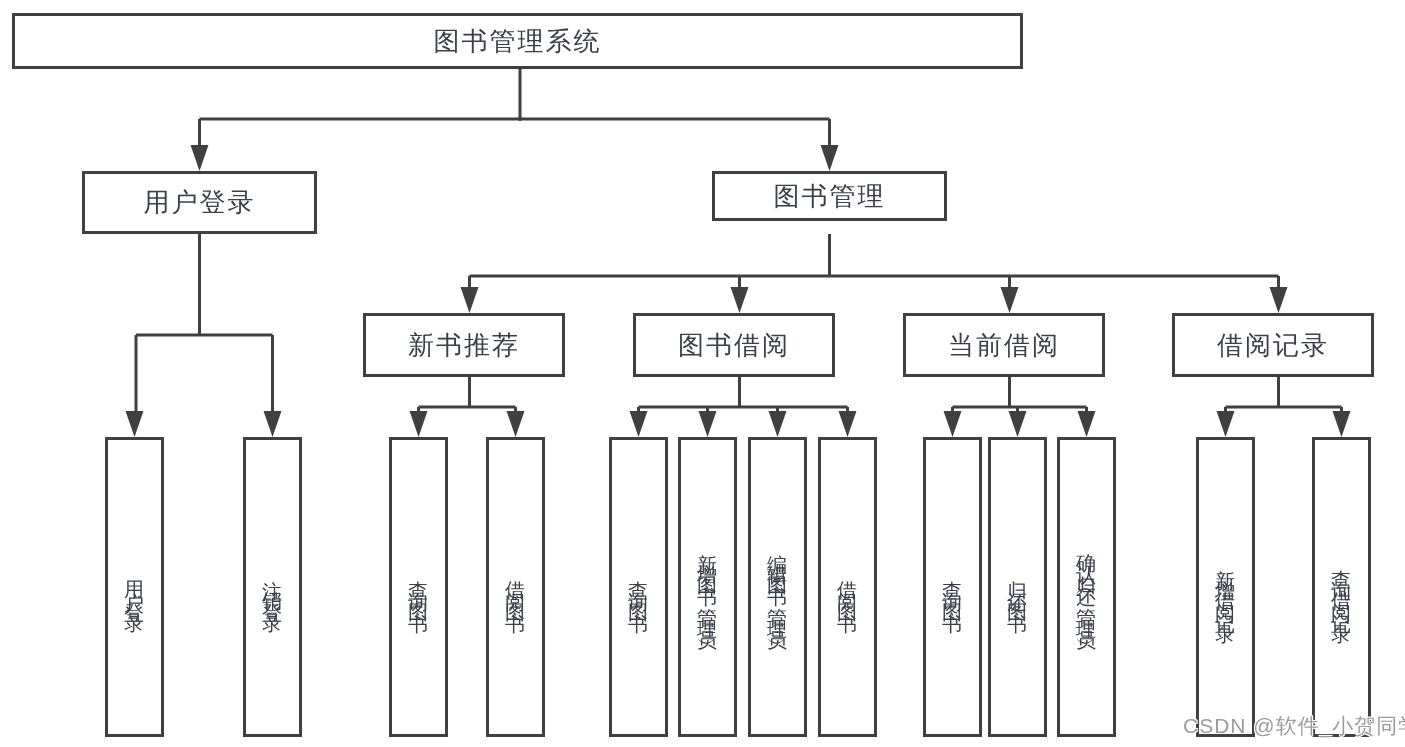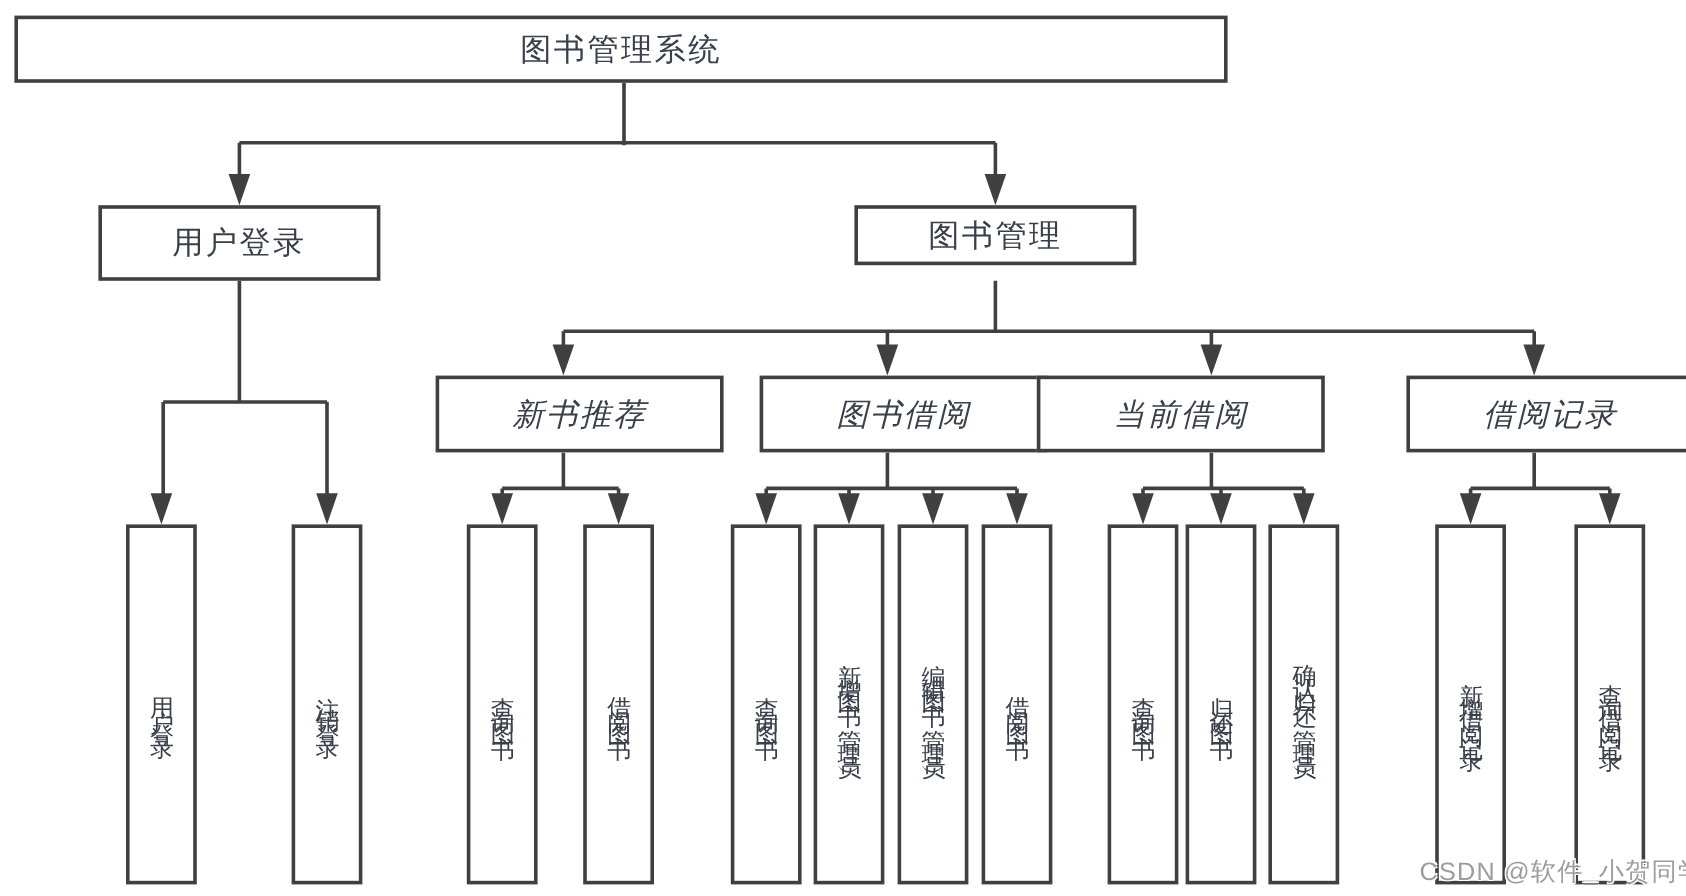--- a/index.html
+++ b/index.html
@@ -38,24 +38,24 @@
     text-orientation: mixed;
     font-size: 20px;
     line-height: 1;
     letter-spacing: 11px;
     white-space: nowrap;
   }
   
   #node-root            { left: 12px;   top: 13px;  width: 1011px; height: 56px; }
   #node-user-login      { left: 82px;   top: 171px; width: 235px;  height: 63px; }
   #node-book-management { left: 712px;  top: 171px; width: 235px;  height: 50px; }
-  .lvl3 { top: 313px; height: 64px; width: 240px; font-style: italic; }
+  .lvl3 { top: 313px; height: 64px; width: 202px; }
   #node-new-book-recommend { left: 363px; }
   #node-book-borrow        { left: 633px; }
-  #node-current-borrow     { left: 864px; }
+  #node-current-borrow     { left: 903px; }
   #node-borrow-record      { left: 1172px; }
   .leaf { top: 437px; height: 300px; width: 59px; }
   #leaf-0  { left: 105px; }
   #leaf-1  { left: 243px; }
   #leaf-2  { left: 389px; }
   #leaf-3  { left: 486px; }
   #leaf-4  { left: 609px; }
   #leaf-5  { left: 678px; }
   #leaf-6  { left: 748px; }
   #leaf-7  { left: 818px; }

